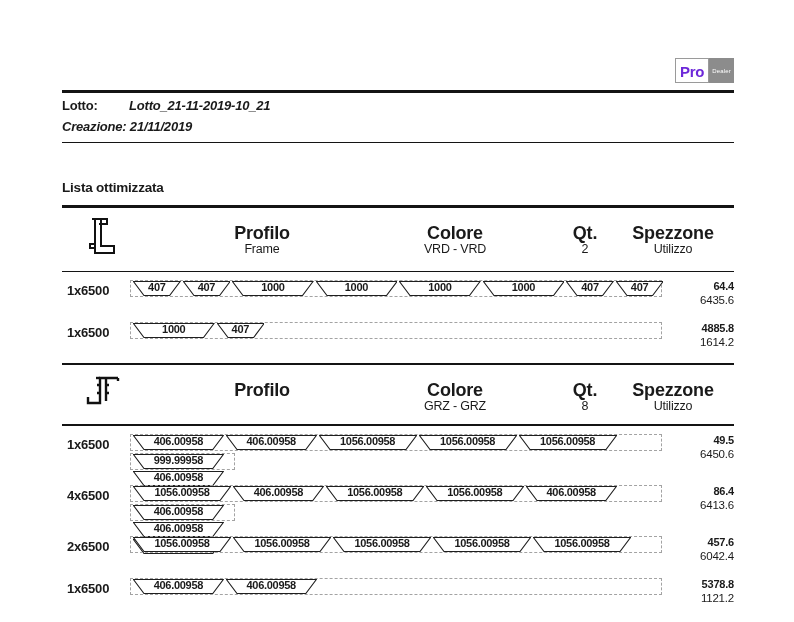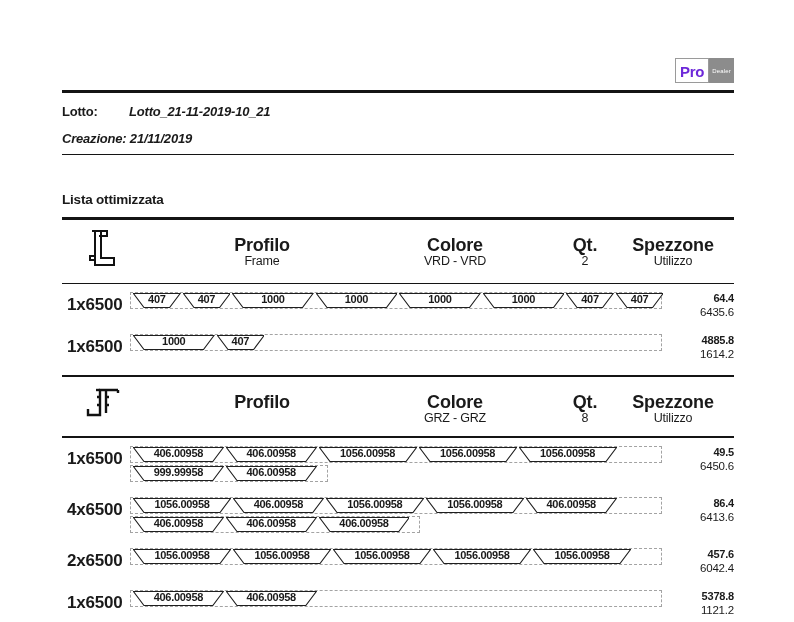--- a/index.html
+++ b/index.html
@@ -15,43 +15,43 @@
   .logo-sub{background:#8c8c8c;color:#fff;font-size:6px;display:flex;align-items:center;
             padding:0 3px;min-width:22px;letter-spacing:0.2px;}
 
   
   .rule{background:#141414;}
   .rule.thick{height:3px;}
   .rule.mid{height:2.5px;}
   .rule.thin{height:1.2px;}
 
   
-  .meta-row{font-size:13px;margin-top:11px;height:16px;letter-spacing:-0.2px;}
+  .meta-row{font-size:13px;margin-top:5px;height:16px;letter-spacing:-0.2px;}
   .lbl-bold{font-weight:700;}
   .ital{font-style:italic;font-weight:600;margin-left:28px;}
   .bold-ital{font-weight:700;font-style:italic;}
   .rule-under-meta{margin-top:7px;}
 
   .list-title{font-size:13.5px;font-weight:700;margin-top:37px;height:18px;letter-spacing:-0.2px;}
 
   
   .thead{display:grid;grid-template-columns:110px 180px 206px 54px 1fr;padding:4px 0 6px 0;align-items:start;}
   .icon-cell{padding:3px 0 0 22px;}
   .hcol{text-align:center;}
   .hcol.right{}
   .hl{font-size:18px;font-weight:700;line-height:16px;margin-top:13px;letter-spacing:-0.2px;}
   .hv{font-size:12.5px;line-height:16px;letter-spacing:-0.2px;}
 
   
   .brow{display:grid;grid-template-columns:68px 534px 1fr;padding:8px 0 7px 0;align-items:start;}
-  .bcount{font-size:17px;font-weight:700;padding:3px 0 0 5px;letter-spacing:-0.2px;}
+  .bcount{font-size:13px;font-weight:700;padding:3px 0 0 5px;letter-spacing:-0.2px;}
   .bars{display:flex;flex-direction:column;gap:2px;}
   .bar-line{position:relative;height:17px;width:532px;border:1px dashed #a3a3a3;
             display:flex;align-items:flex-start;gap:2px;padding-left:2px;}
-  .bar-line.cont{width:max-content;min-width:40px;padding-right:10px;}
+  .bar-line.cont{width:max-content;min-width:40px;padding-right:10px;flex-direction:column;}
   .piece{position:relative;height:15px;flex:0 0 auto;}
   .piece svg{display:block;}
   .pv{position:absolute;left:0;right:0;top:0;text-align:center;font-style:normal;
       font-weight:700;font-size:11px;line-height:13px;letter-spacing:-0.3px;white-space:nowrap;}
   .vals{text-align:right;padding-top:0;}
   .spez{font-size:11px;font-weight:700;line-height:13px;letter-spacing:-0.2px;}
   .util{font-size:11.5px;line-height:14px;letter-spacing:-0.2px;}
 </style>
 </head>
 <body>

